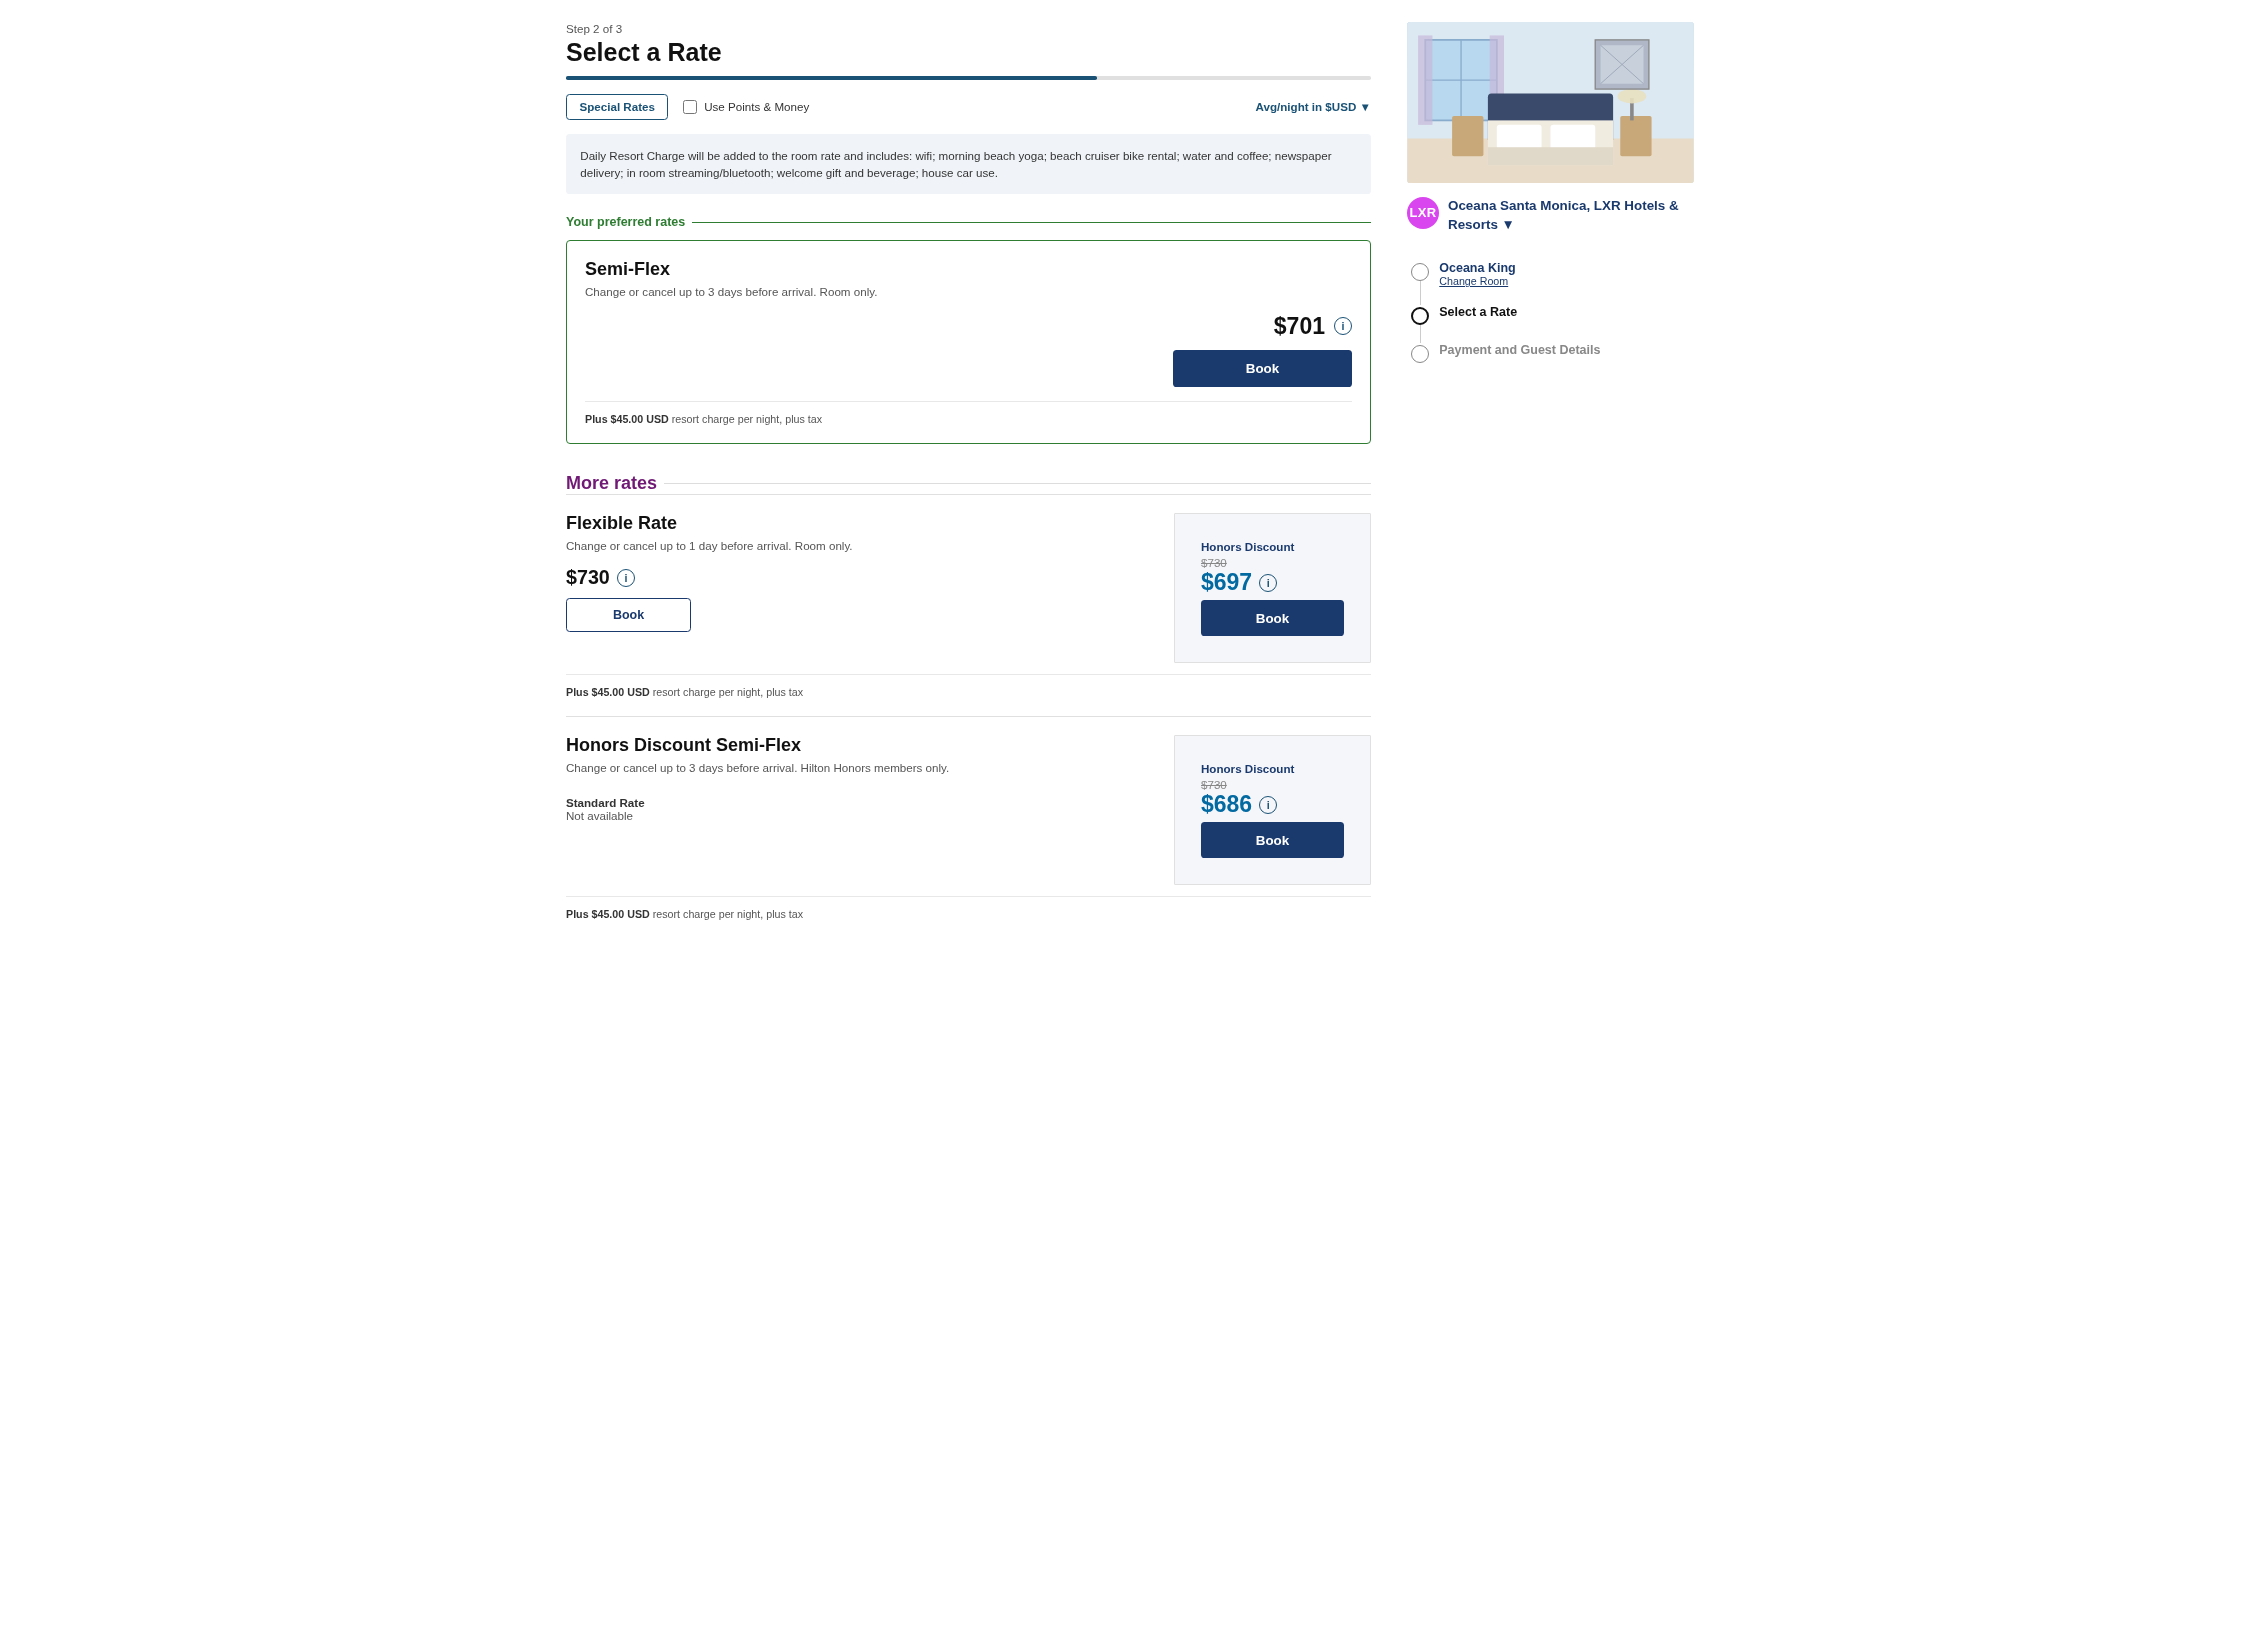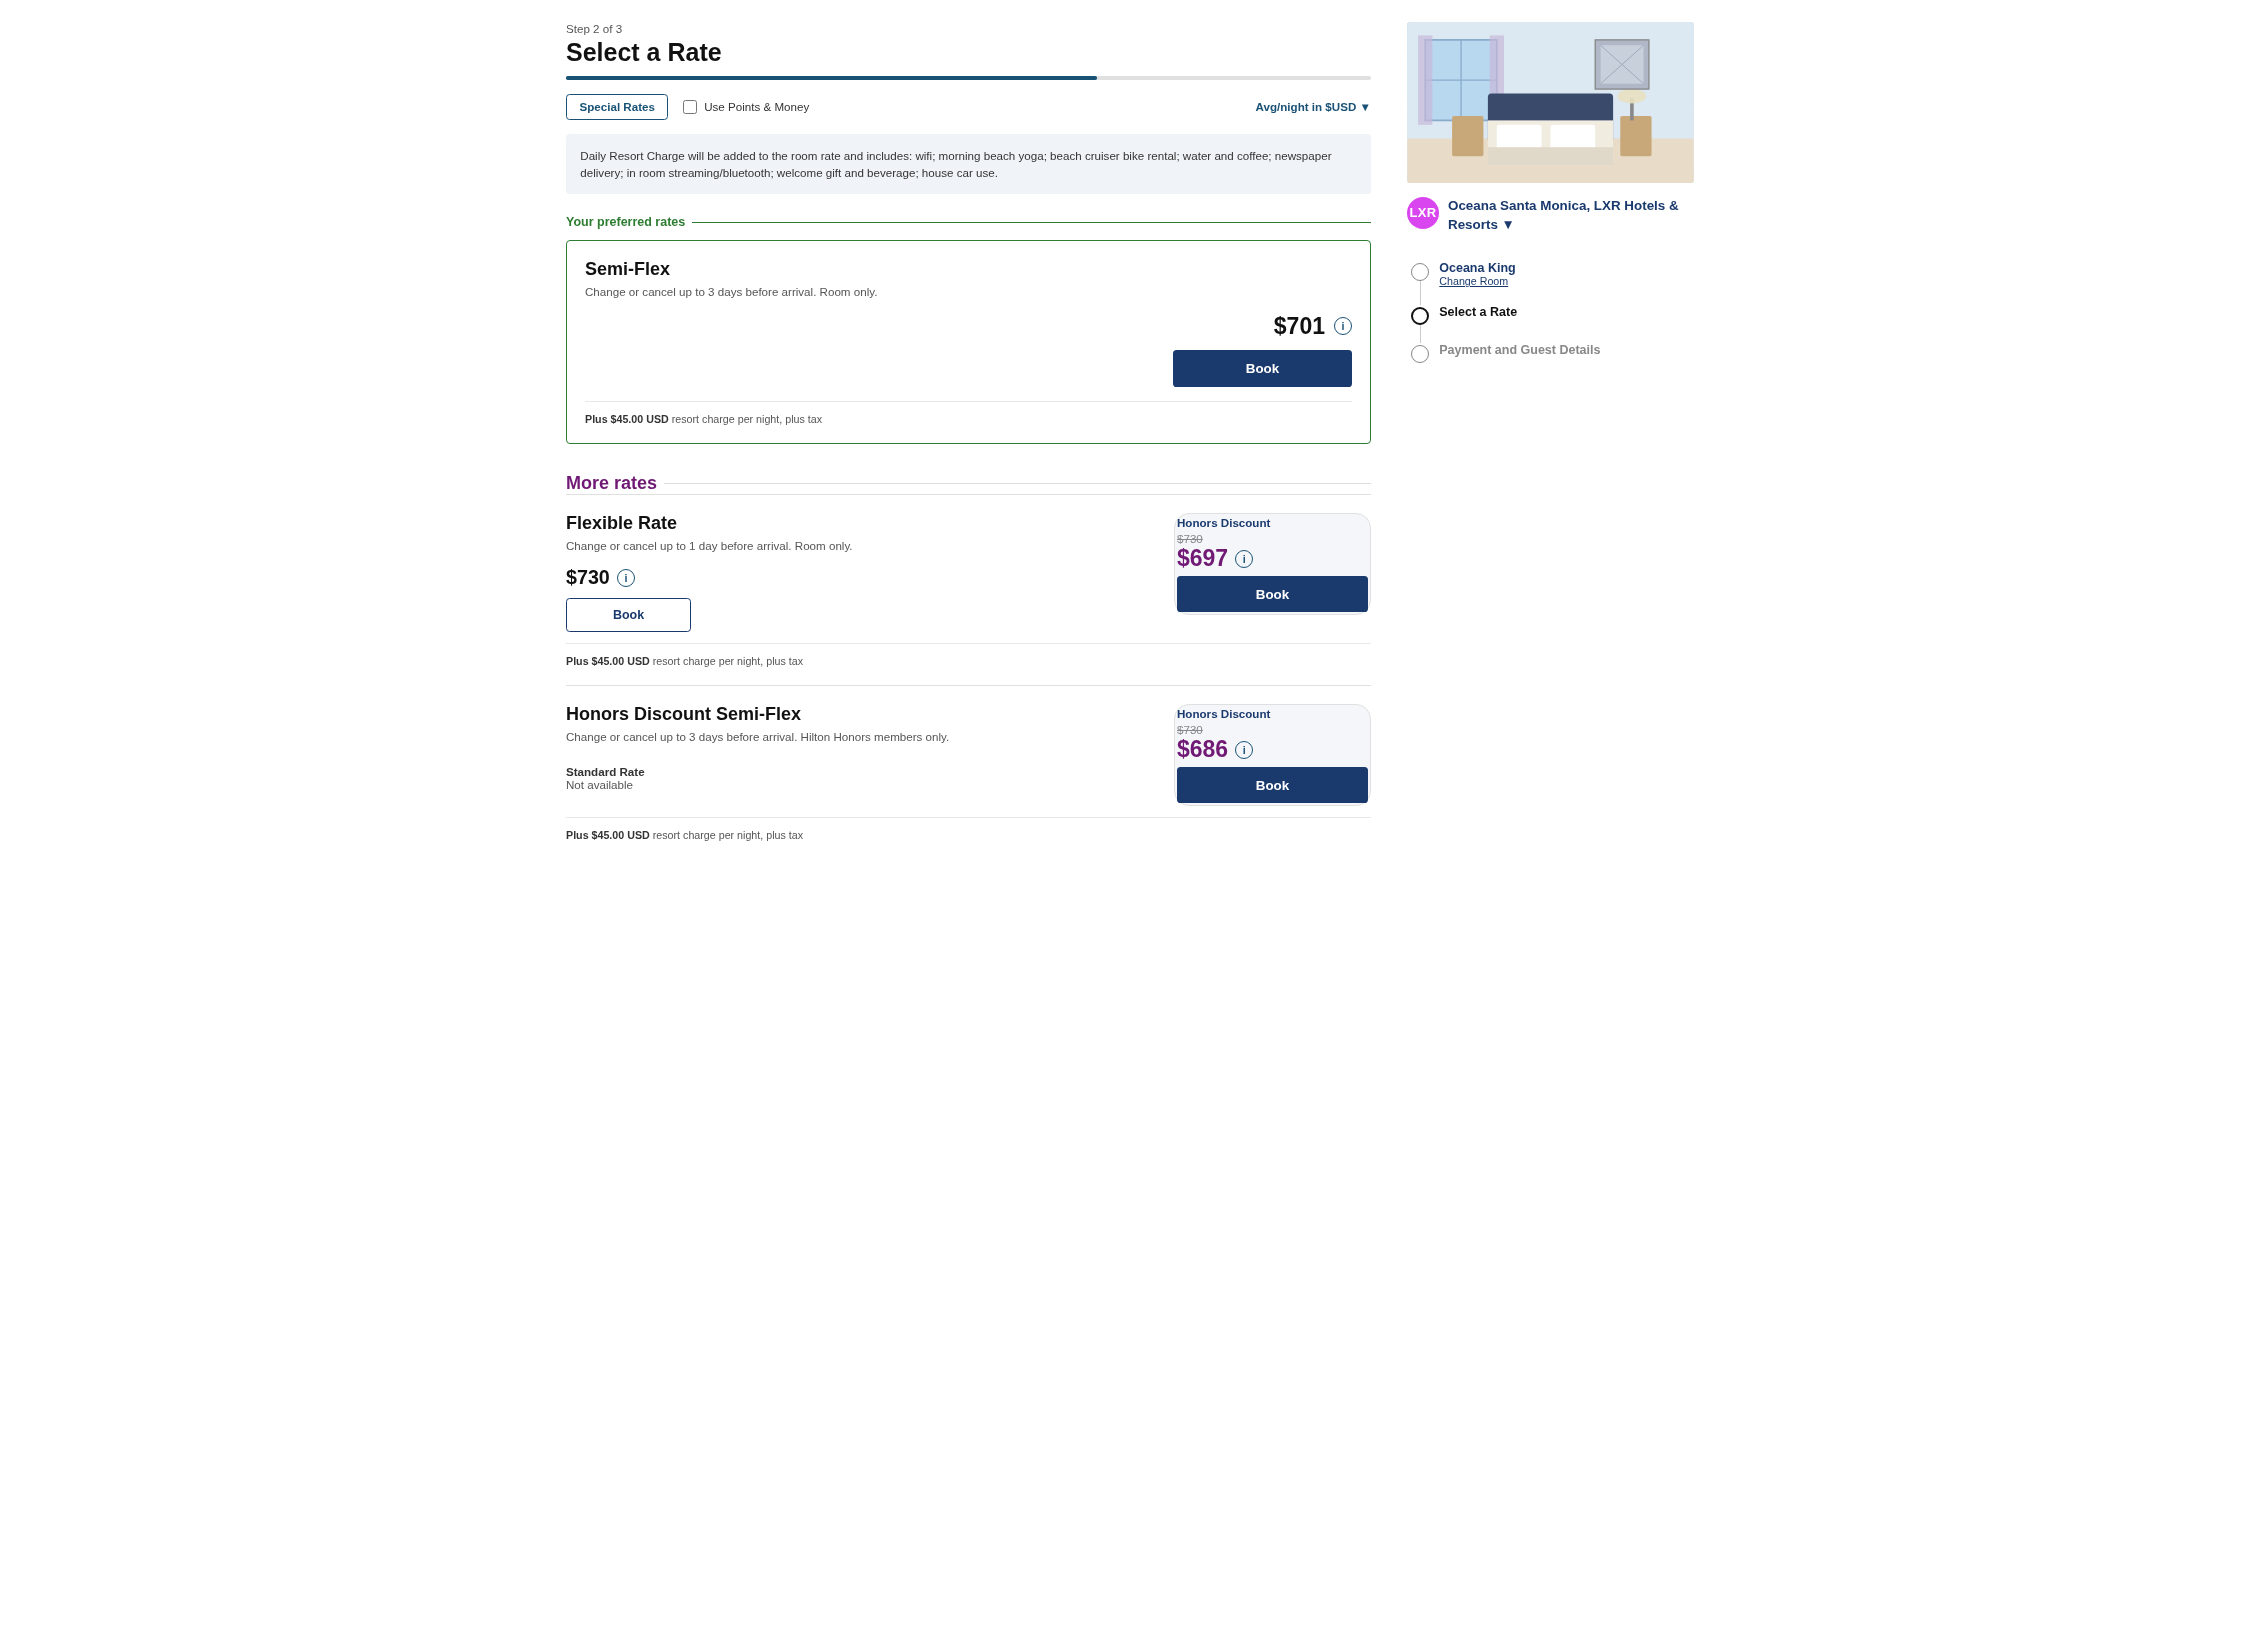--- a/index.html
+++ b/index.html
@@ -255,42 +255,42 @@
       gap: 18px;
     }
 
     .rate-row-left {
       flex: 1;
     }
 
     .rate-col-honors {
       background: #f5f6fa;
       border: 0.9px solid #e0e0e0;
-      border-radius: 15px;
-      padding: 2px;
+      border-radius: 1px;
+      padding: 26px;
       min-width: 197px;
     }
 
     .honors-label {
       font-size: 11.6px;
       font-weight: 700;
       color: #1a3a6e;
       margin-bottom: 3.6px;
     }
 
     .strikethrough {
       font-size: 11.6px;
       color: #888;
       text-decoration: line-through;
     }
 
     .honors-price {
       font-size: 23px;
       font-weight: 700;
-      color: #701a75;
+      color: #0369a1;
     }
 
     .price-info-row {
       display: flex;
       align-items: center;
       gap: 7.2px;
     }
 
     .standard-rate-label {
       font-size: 11.6px;

